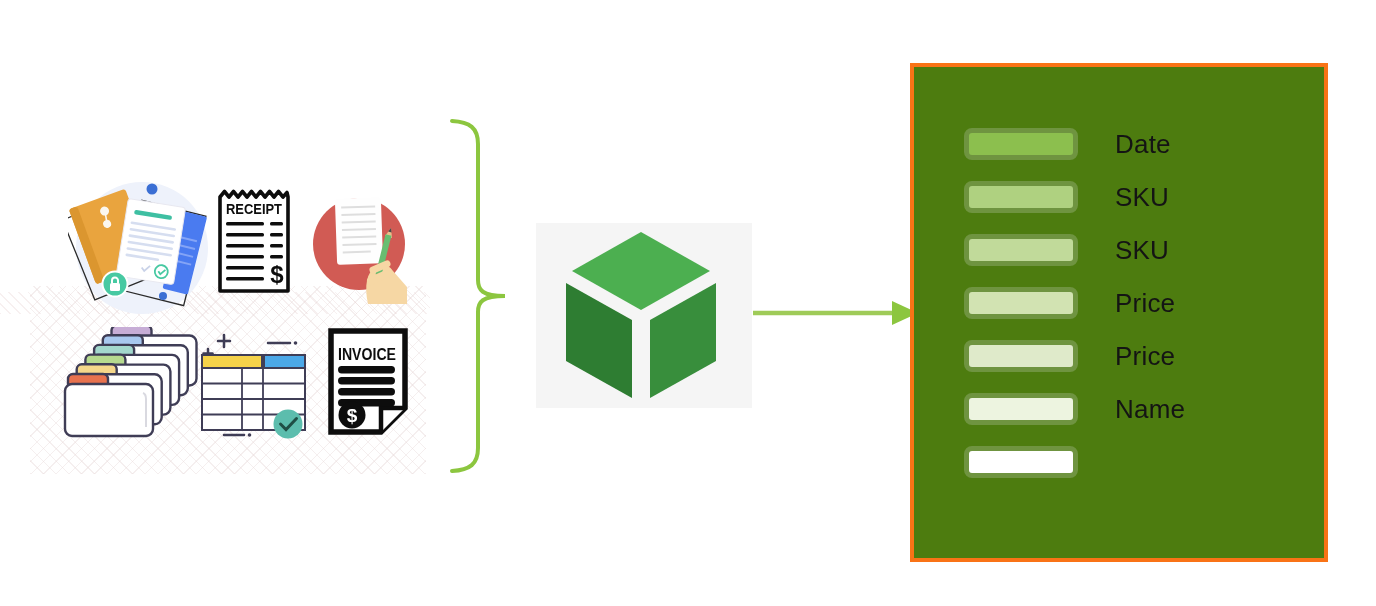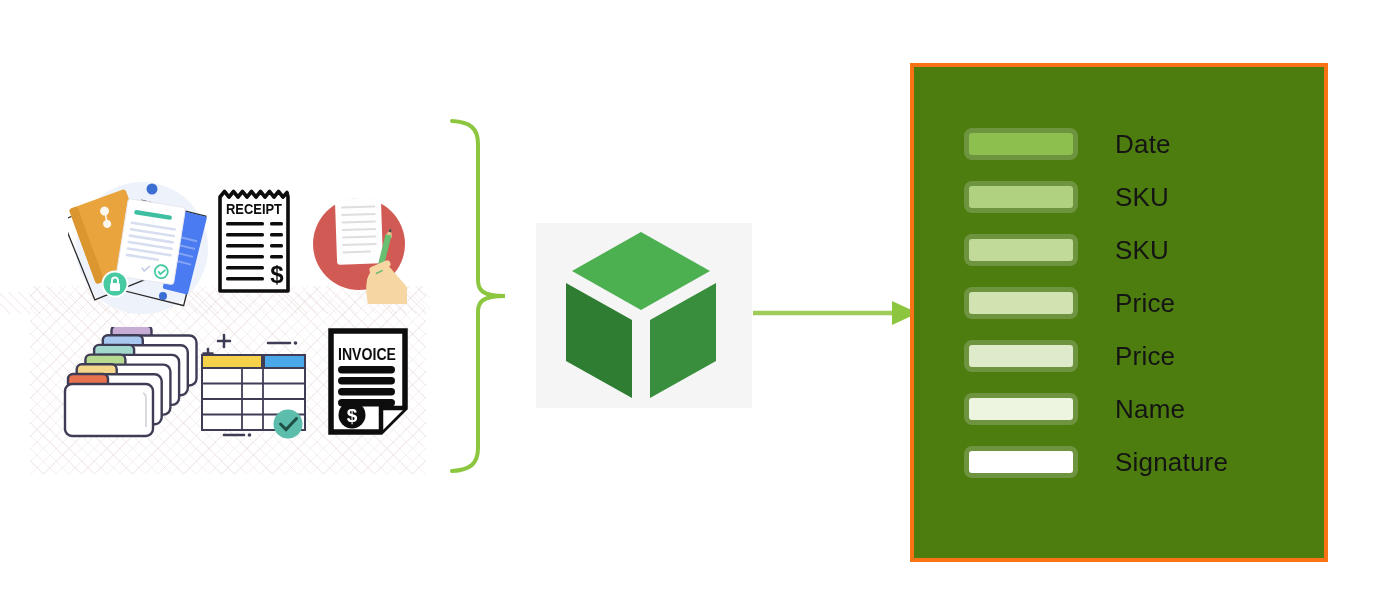--- a/index.html
+++ b/index.html
@@ -227,17 +227,16 @@
     <div class="field-row">
       <span class="swatch" style="background-color: rgb(223, 234, 202);"></span>
       <span class="field-label">Price</span>
     </div>
     <div class="field-row">
       <span class="swatch" style="background-color: rgb(237, 244, 224);"></span>
       <span class="field-label">Name</span>
     </div>
     <div class="field-row">
       <span class="swatch" style="background-color: rgb(255, 255, 255);"></span>
-      <span class="field-label">Signature</span>
     </div>
   </div>
 
 </div>
 
 </body></html>

